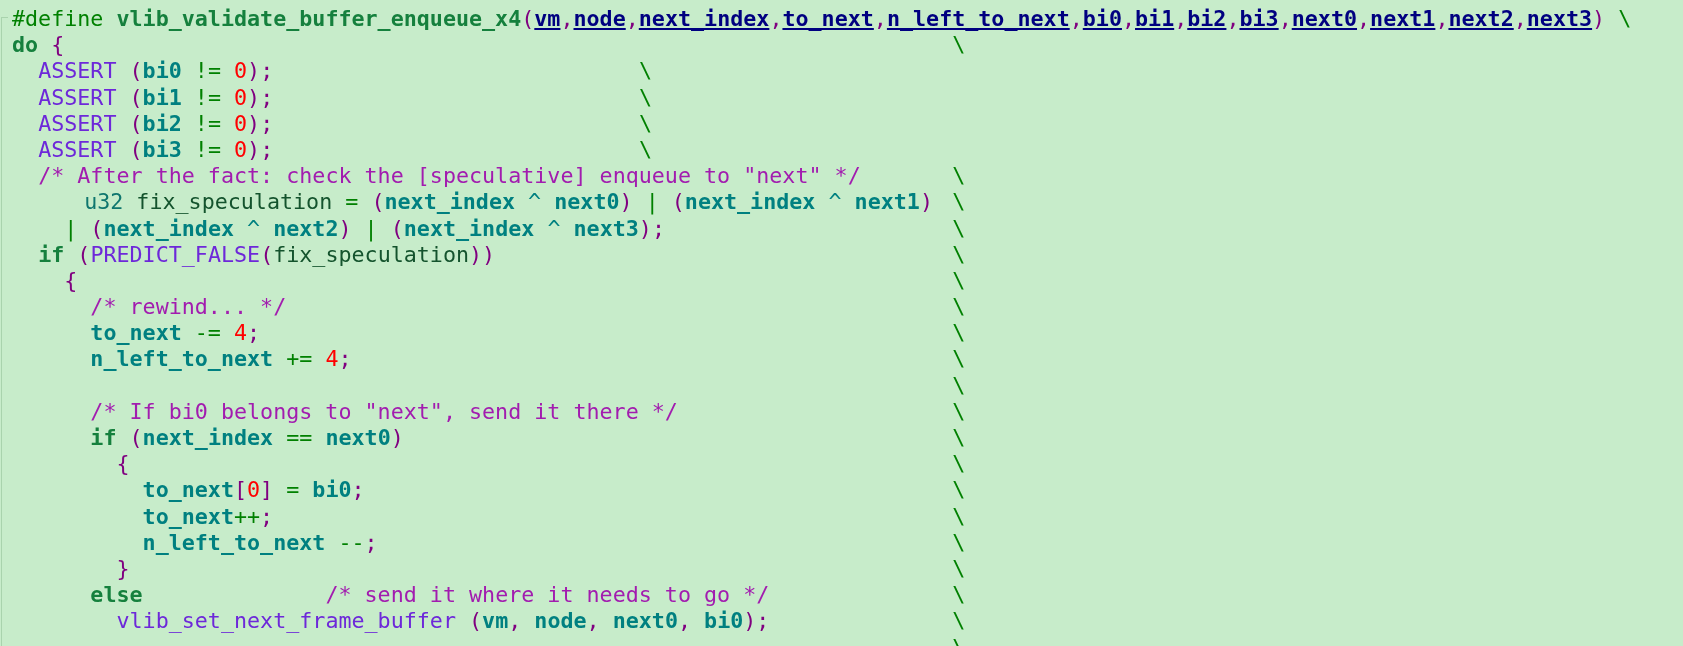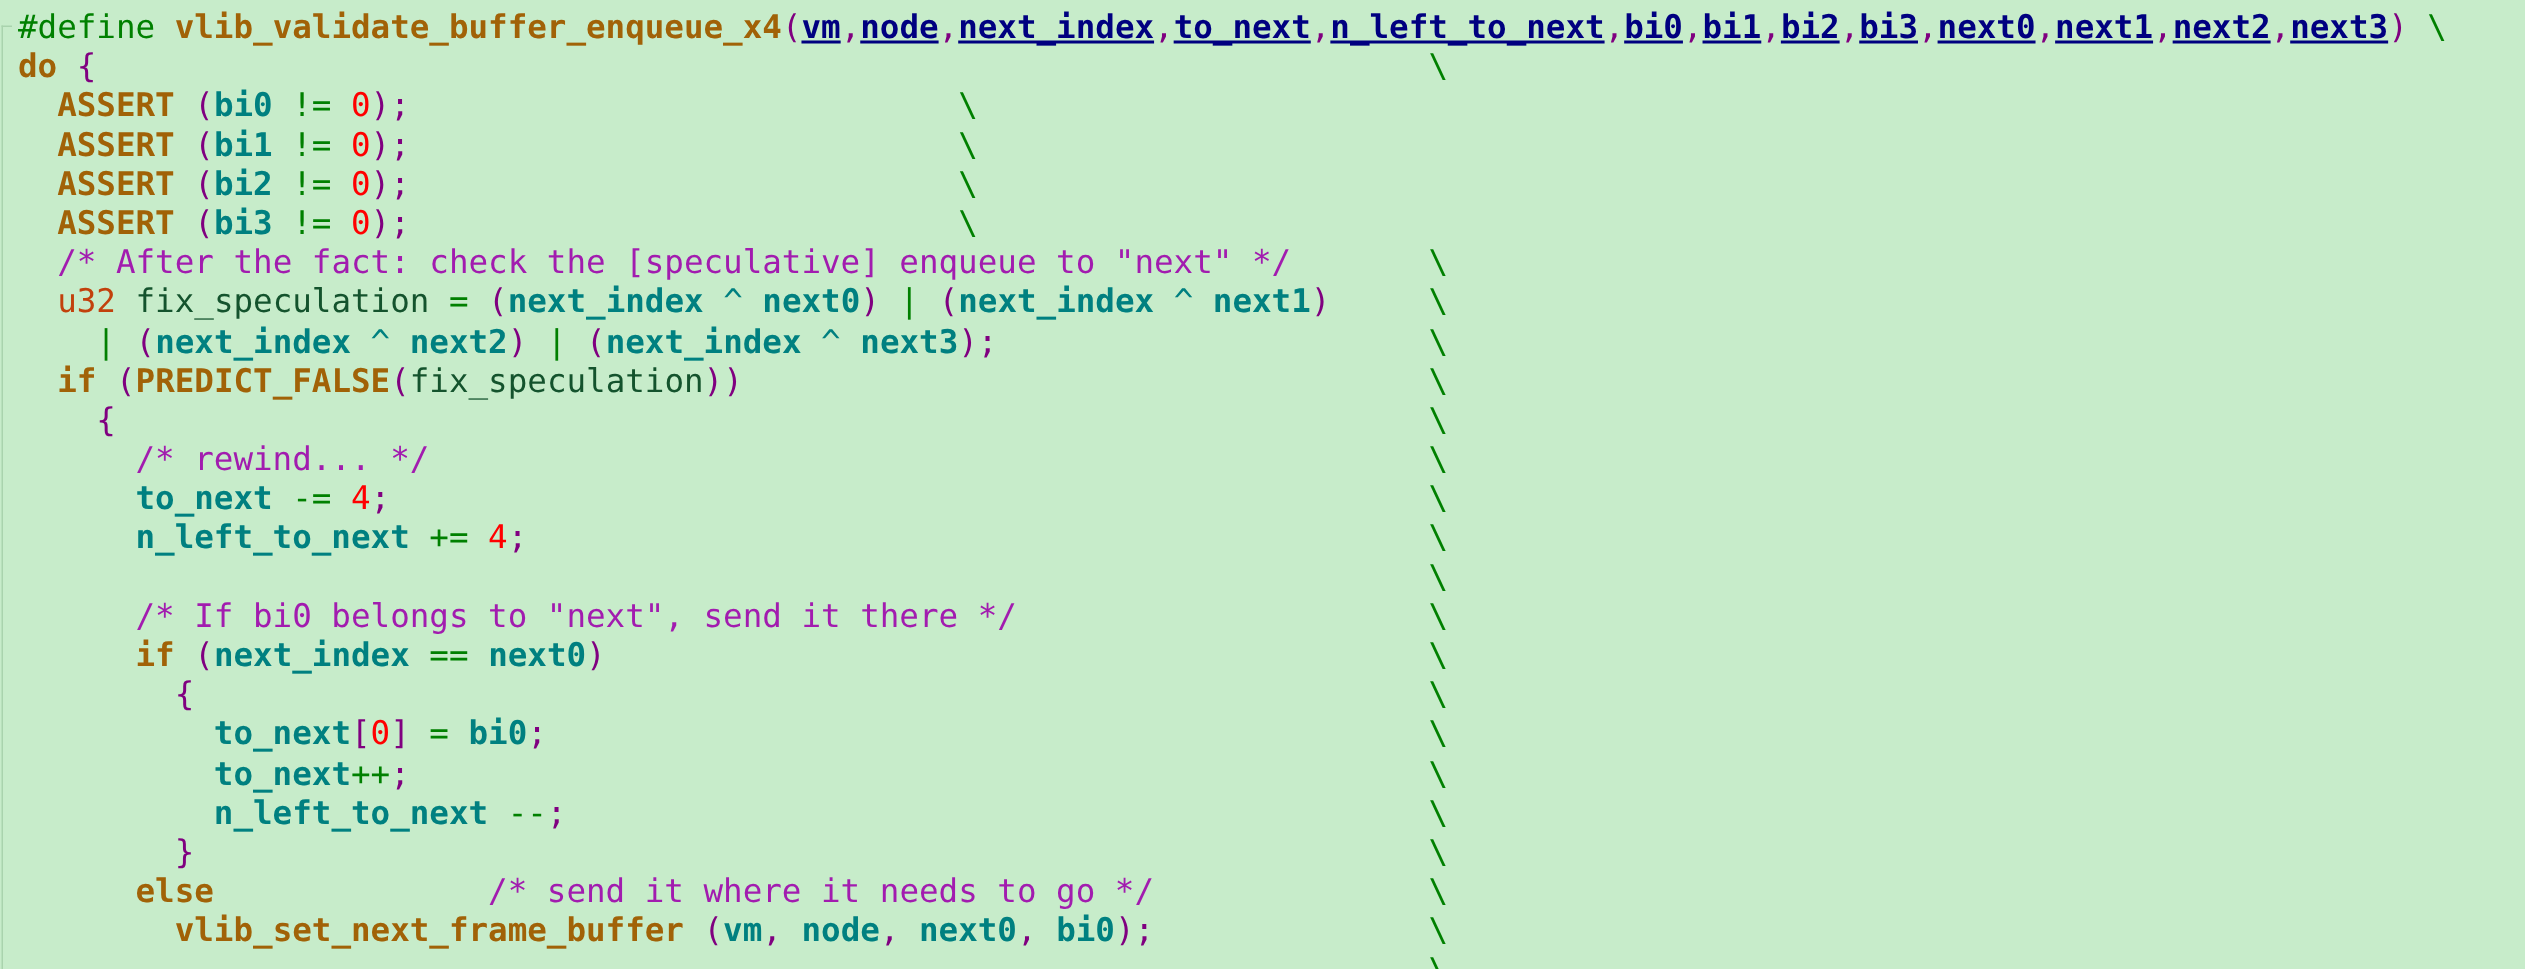--- a/index.html
+++ b/index.html
@@ -19,30 +19,30 @@
     position:absolute; left:12px; top:6px;
     font-family:"DejaVu Sans Mono", monospace;
     font-size:21.7px;
     line-height:26.2px;
     white-space:pre;
     letter-spacing:0px;
     color:#000;
   }
   .line { height:26.2px; position:relative; }
   .bs { position:absolute; color:#008000; }
-  .kw { color:#a16207; font-weight:bold; }
-  .mac { color:#a16207; font-weight:bold; }
+  .kw { color:#15803d; font-weight:bold; }
+  .mac { color:#6d28d9; font-weight:normal; }
   .id { color:#008080; font-weight:bold; }
   .param { color:#000080; font-weight:bold; text-decoration:underline; }
   .pun { color:#800080; }
   .num { color:#ff0000; }
   .cmt { color:#a21caf; }
   .op { color:#008000; }
   .pp { color:#008000;text-align:center; }
-  .ty { color:#c2410c; }
+  .ty { color:#0f766e;margin-left:46px; }
   .plain { color:#14532d; }
   .xor { color:#008080; }
 </style>
 </head>
 <body>
 
 <div class="fold"></div>
 <div class="fold-tick"></div>
 <div class="code" id="code"><div class="line"><span class="pp">#define </span><span class="kw">vlib_validate_buffer_enqueue_x4</span><span class="pun">(</span><span class="param">vm</span><span class="pun">,</span><span class="param">node</span><span class="pun">,</span><span class="param">next_index</span><span class="pun">,</span><span class="param">to_next</span><span class="pun">,</span><span class="param">n_left_to_next</span><span class="pun">,</span><span class="param">bi0</span><span class="pun">,</span><span class="param">bi1</span><span class="pun">,</span><span class="param">bi2</span><span class="pun">,</span><span class="param">bi3</span><span class="pun">,</span><span class="param">next0</span><span class="pun">,</span><span class="param">next1</span><span class="pun">,</span><span class="param">next2</span><span class="pun">,</span><span class="param">next3</span><span class="pun">)</span><span class="op"> \</span></div><div class="line"><span class="kw">do</span><span> </span><span class="pun">{</span><span class="bs" style="left: 940.32px;">\</span></div><div class="line"><span>  </span><span class="mac">ASSERT</span><span> </span><span class="pun">(</span><span class="id">bi0</span><span> </span><span class="op">!=</span><span> </span><span class="num">0</span><span class="pun">);</span><span class="bs" style="left: 626.88px;">\</span></div><div class="line"><span>  </span><span class="mac">ASSERT</span><span> </span><span class="pun">(</span><span class="id">bi1</span><span> </span><span class="op">!=</span><span> </span><span class="num">0</span><span class="pun">);</span><span class="bs" style="left: 626.88px;">\</span></div><div class="line"><span>  </span><span class="mac">ASSERT</span><span> </span><span class="pun">(</span><span class="id">bi2</span><span> </span><span class="op">!=</span><span> </span><span class="num">0</span><span class="pun">);</span><span class="bs" style="left: 626.88px;">\</span></div><div class="line"><span>  </span><span class="mac">ASSERT</span><span> </span><span class="pun">(</span><span class="id">bi3</span><span> </span><span class="op">!=</span><span> </span><span class="num">0</span><span class="pun">);</span><span class="bs" style="left: 626.88px;">\</span></div><div class="line"><span>  </span><span class="cmt">/* After the fact: check the [speculative] enqueue to "next" */</span><span class="bs" style="left: 940.32px;">\</span></div><div class="line"><span>  </span><span class="ty">u32</span><span> </span><span class="plain">fix_speculation</span><span> </span><span class="op">=</span><span> </span><span class="pun">(</span><span class="id">next_index</span><span class="xor"> ^ </span><span class="id">next0</span><span class="pun">)</span><span> </span><span class="op">|</span><span> </span><span class="pun">(</span><span class="id">next_index</span><span class="xor"> ^ </span><span class="id">next1</span><span class="pun">)</span><span class="bs" style="left: 940.32px;">\</span></div><div class="line"><span>    </span><span class="op">|</span><span> </span><span class="pun">(</span><span class="id">next_index</span><span class="xor"> ^ </span><span class="id">next2</span><span class="pun">)</span><span> </span><span class="op">|</span><span> </span><span class="pun">(</span><span class="id">next_index</span><span class="xor"> ^ </span><span class="id">next3</span><span class="pun">);</span><span class="bs" style="left: 940.32px;">\</span></div><div class="line"><span>  </span><span class="kw">if</span><span> </span><span class="pun">(</span><span class="mac">PREDICT_FALSE</span><span class="pun">(</span><span class="plain">fix_speculation</span><span class="pun">))</span><span class="bs" style="left: 940.32px;">\</span></div><div class="line"><span>    </span><span class="pun">{</span><span class="bs" style="left: 940.32px;">\</span></div><div class="line"><span>      </span><span class="cmt">/* rewind... */</span><span class="bs" style="left: 940.32px;">\</span></div><div class="line"><span>      </span><span class="id">to_next</span><span> </span><span class="op">-=</span><span> </span><span class="num">4</span><span class="pun">;</span><span class="bs" style="left: 940.32px;">\</span></div><div class="line"><span>      </span><span class="id">n_left_to_next</span><span> </span><span class="op">+=</span><span> </span><span class="num">4</span><span class="pun">;</span><span class="bs" style="left: 940.32px;">\</span></div><div class="line"><span class="bs" style="left: 940.32px;">\</span></div><div class="line"><span>      </span><span class="cmt">/* If bi0 belongs to "next", send it there */</span><span class="bs" style="left: 940.32px;">\</span></div><div class="line"><span>      </span><span class="kw">if</span><span> </span><span class="pun">(</span><span class="id">next_index</span><span> </span><span class="op">==</span><span> </span><span class="id">next0</span><span class="pun">)</span><span class="bs" style="left: 940.32px;">\</span></div><div class="line"><span>        </span><span class="pun">{</span><span class="bs" style="left: 940.32px;">\</span></div><div class="line"><span>          </span><span class="id">to_next</span><span class="pun">[</span><span class="num">0</span><span class="pun">]</span><span> </span><span class="op">=</span><span> </span><span class="id">bi0</span><span class="pun">;</span><span class="bs" style="left: 940.32px;">\</span></div><div class="line"><span>          </span><span class="id">to_next</span><span class="op">++</span><span class="pun">;</span><span class="bs" style="left: 940.32px;">\</span></div><div class="line"><span>          </span><span class="id">n_left_to_next</span><span> </span><span class="op">--</span><span class="pun">;</span><span class="bs" style="left: 940.32px;">\</span></div><div class="line"><span>        </span><span class="pun">}</span><span class="bs" style="left: 940.32px;">\</span></div><div class="line"><span>      </span><span class="kw">else</span><span>              </span><span class="cmt">/* send it where it needs to go */</span><span class="bs" style="left: 940.32px;">\</span></div><div class="line"><span>        </span><span class="mac">vlib_set_next_frame_buffer</span><span> </span><span class="pun">(</span><span class="id">vm</span><span class="pun">, </span><span class="id">node</span><span class="pun">, </span><span class="id">next0</span><span class="pun">, </span><span class="id">bi0</span><span class="pun">);</span><span class="bs" style="left: 940.32px;">\</span></div><div class="line"><span class="bs" style="left: 940.32px;">\</span></div></div>
 

